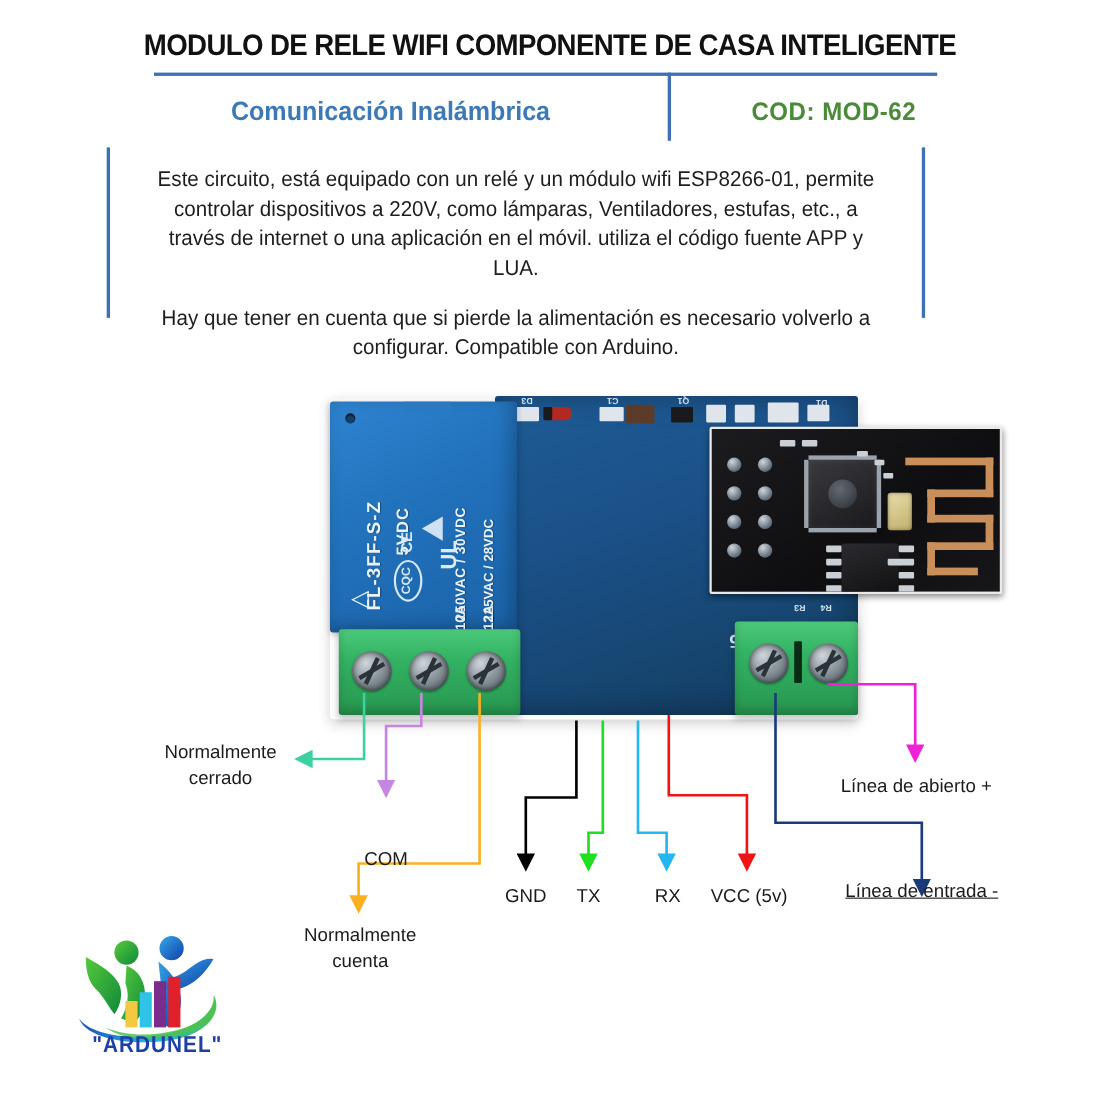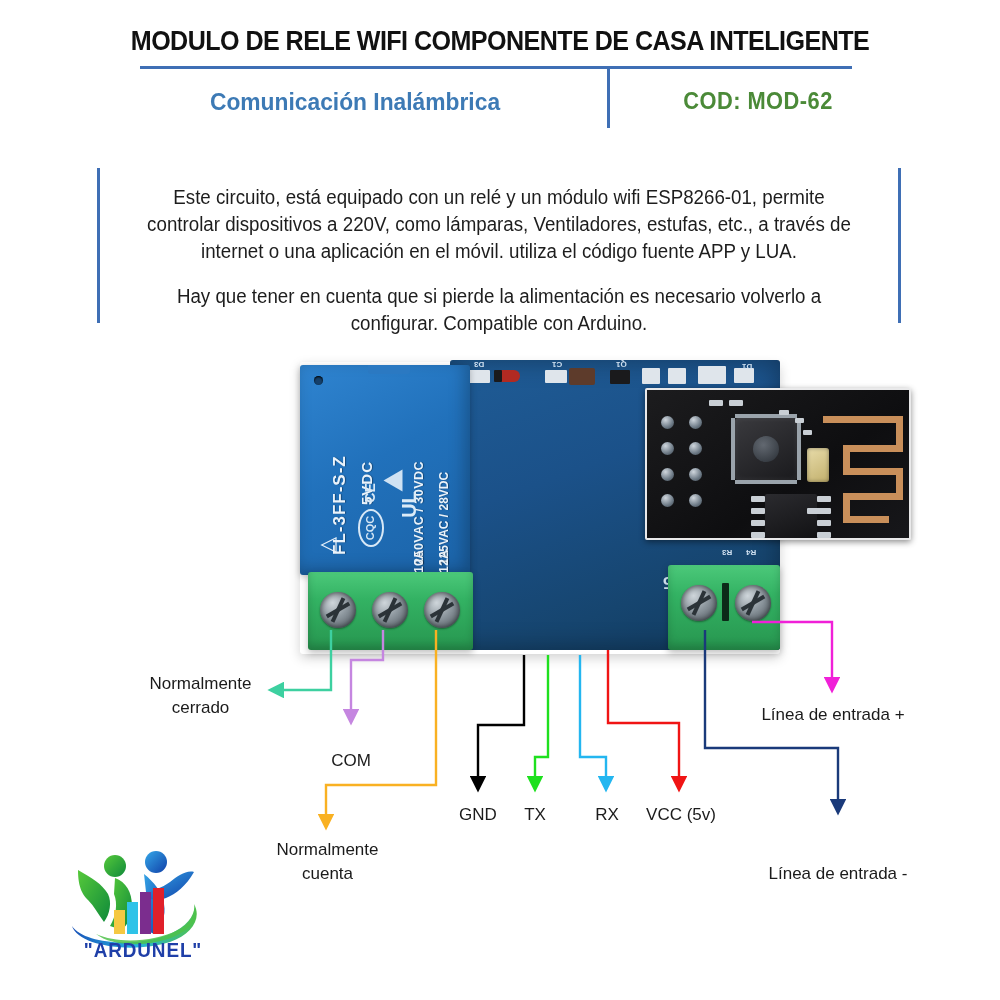--- a/index.html
+++ b/index.html
@@ -41,21 +41,21 @@
   .code{
     position:absolute;left:618px;top:88px;width:280px;
     text-align:center;
     font-weight:bold;font-size:23px;
     color:#4b8a38;
     transform:scaleX(0.95);
     letter-spacing:0.5px;
   }
 
   
-  .desc-wrap{position:absolute;left:97px;top:168px;width:804px;height:155px;}
+  .desc-wrap{position:absolute;left:97px;top:134px;width:744px;height:155px;}
   .desc-border-l{position:absolute;left:0;top:0;width:3px;height:155px;background:#3f6fb5;}
   .desc-border-r{position:absolute;right:0;top:0;width:3px;height:155px;background:#3f6fb5;}
   .desc-body{
     position:absolute;left:24px;right:24px;top:16px;
     text-align:center;color:#1d1d1d;
     font-size:19.5px;line-height:27px;
     transform:scaleX(0.96);
   }
   .desc-body p{margin:0;}
   .desc-body p.p2{margin-top:18px;}
@@ -415,34 +415,34 @@
     <path d="M752,622 L832,622 L832,690" fill="none" stroke="#f020d8" stroke-width="2.4" marker-end="url(#ah-magenta)"></path>
 
     <path d="M705,630 L705,748 L838,748 L838,812" fill="none" stroke="#1a3a7a" stroke-width="2.4" marker-end="url(#ah-navy)"></path>
   </svg>
 
   <div class="clabel two" style="left:138px;top:672px;width:125px;">
     <div>Normalmente</div>
     <div>cerrado</div>
   </div>
 
-  <div class="clabel" style="left:313px;top:749px;width:76px;text-align:center;">COM</div>
+  <div class="clabel" style="left:313px;top:769px;width:76px;text-align:center;">COM</div>
 
   <div class="clabel two" style="left:265px;top:838px;width:125px;">
     <div>Normalmente</div>
     <div>cuenta</div>
   </div>
 
   <div class="clabel" style="left:447px;top:803px;width:62px;">GND</div>
   <div class="clabel" style="left:512px;top:803px;width:46px;">TX</div>
   <div class="clabel" style="left:583px;top:803px;width:48px;">RX</div>
   <div class="clabel" style="left:633px;top:803px;width:96px;">VCC (5v)</div>
 
-  <div class="clabel" style="left:748px;top:703px;width:170px;">Línea de entrada +</div>
-  <div class="clabel" style="left:753px;top:862px;width:170px;">Línea de entrada -</div>
+  <div class="clabel" style="left:748px;top:703px;width:170px;">Línea de abierto +</div>
+  <div class="clabel" style="left:753px;top:798px;width:170px;text-decoration:underline;">Línea de entrada -</div>
 
   <div id="logo">
     <svg viewBox="0 0 170 100" width="170" height="100">
       <defs>
         <linearGradient id="gGreen" x1="0" y1="0" x2="1" y2="1">
           <stop offset="0%" stop-color="#56c93a"></stop>
             <stop offset="100%" stop-color="#0f8a3a"></stop>
         </linearGradient>
         <linearGradient id="gBlue" x1="0" y1="0" x2="1" y2="1">
           <stop offset="0%" stop-color="#35a7e8"></stop>

